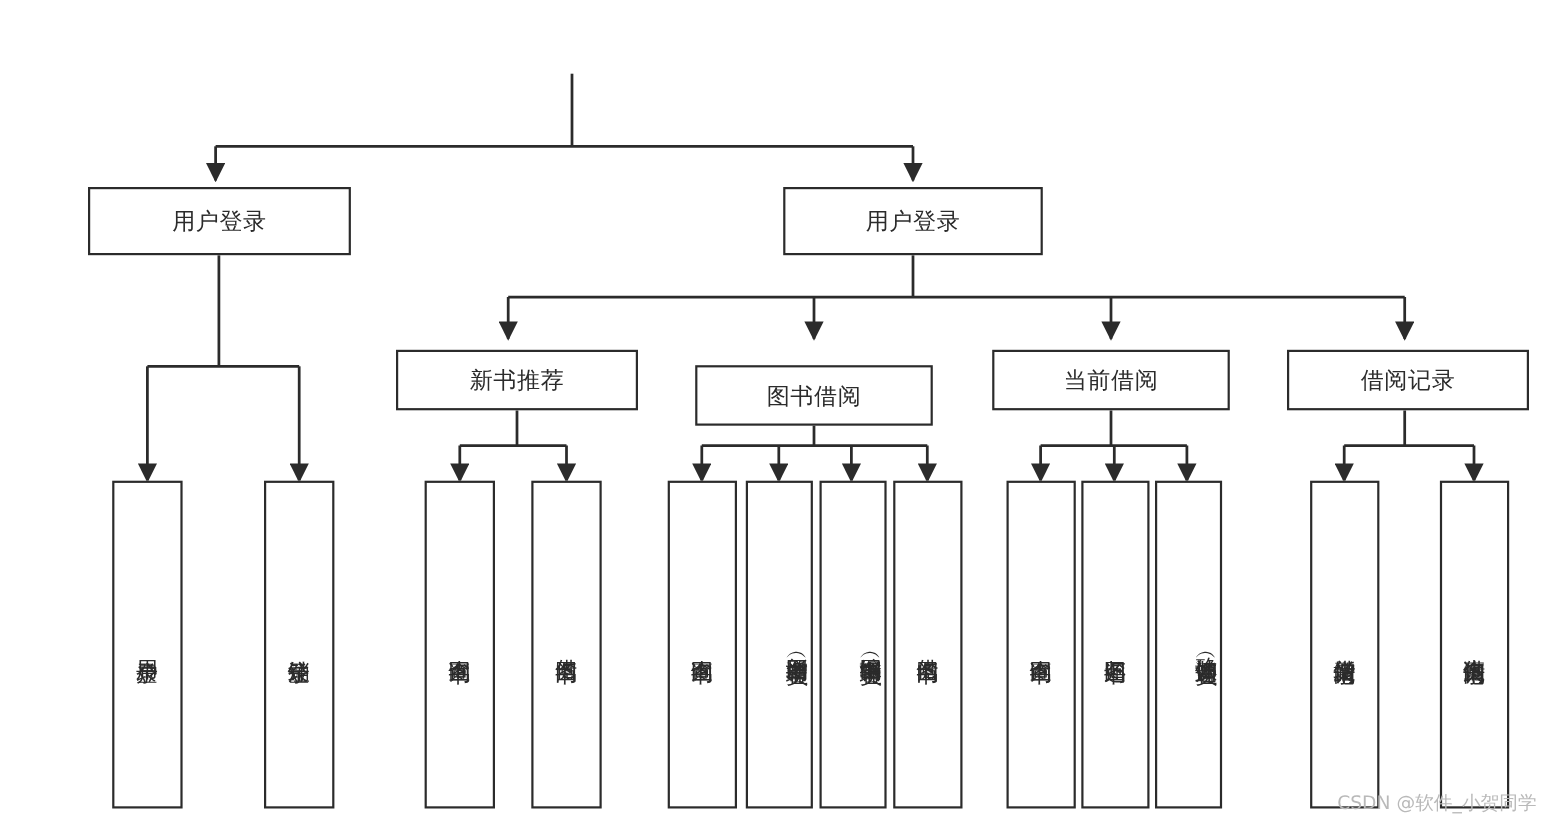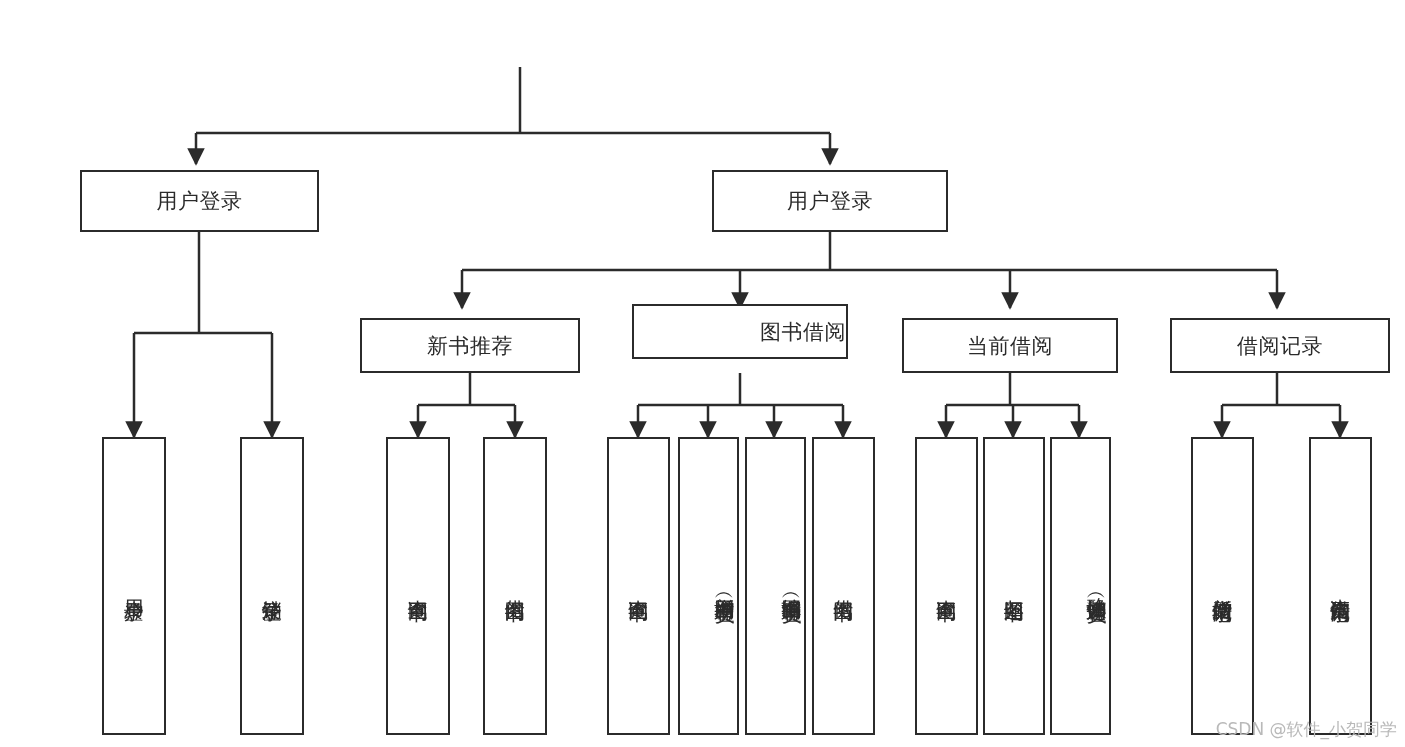--- a/index.html
+++ b/index.html
@@ -126,21 +126,21 @@
   <div class="node h" style="left:80px; top:170px; width:239px; height:62px;">
     <span class="node-label">用户登录</span>
   </div>
   <div class="node h" style="left:712px; top:170px; width:236px; height:62px;">
     <span class="node-label">用户登录</span>
   </div>
 
   <div class="node h" style="left:360px; top:318px; width:220px; height:55px;">
     <span class="node-label">新书推荐</span>
   </div>
-  <div class="node h" style="left:632px; top:304px; width:216px; height:55px;justify-content:flex-end;">
+  <div class="node h" style="left:632px; top:332px; width:216px; height:55px;">
     <span class="node-label">图书借阅</span>
   </div>
   <div class="node h" style="left:902px; top:318px; width:216px; height:55px;text-align:center;">
     <span class="node-label">当前借阅</span>
   </div>
   <div class="node h" style="left:1170px; top:318px; width:220px; height:55px;">
     <span class="node-label">借阅记录</span>
   </div>
 
   <div class="node v mid" style="left:102px; top:437px; width:64px; height:298px;">

